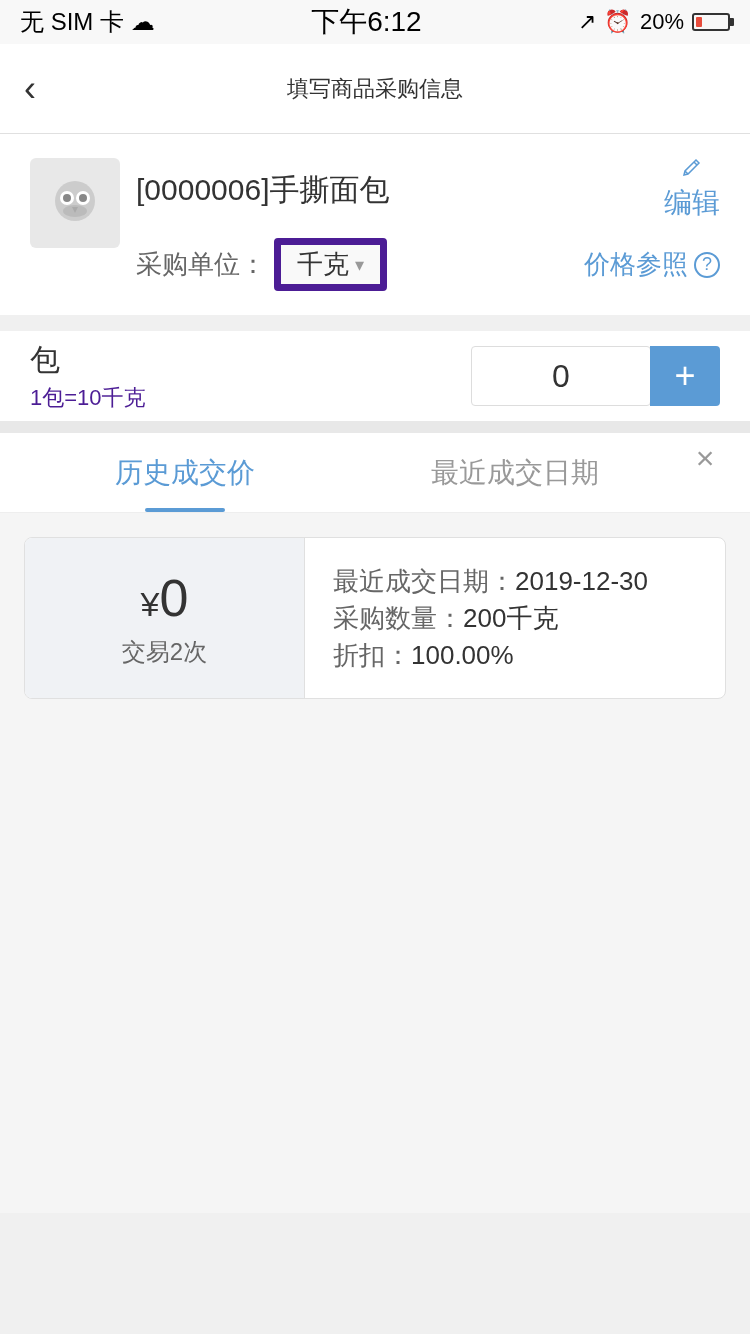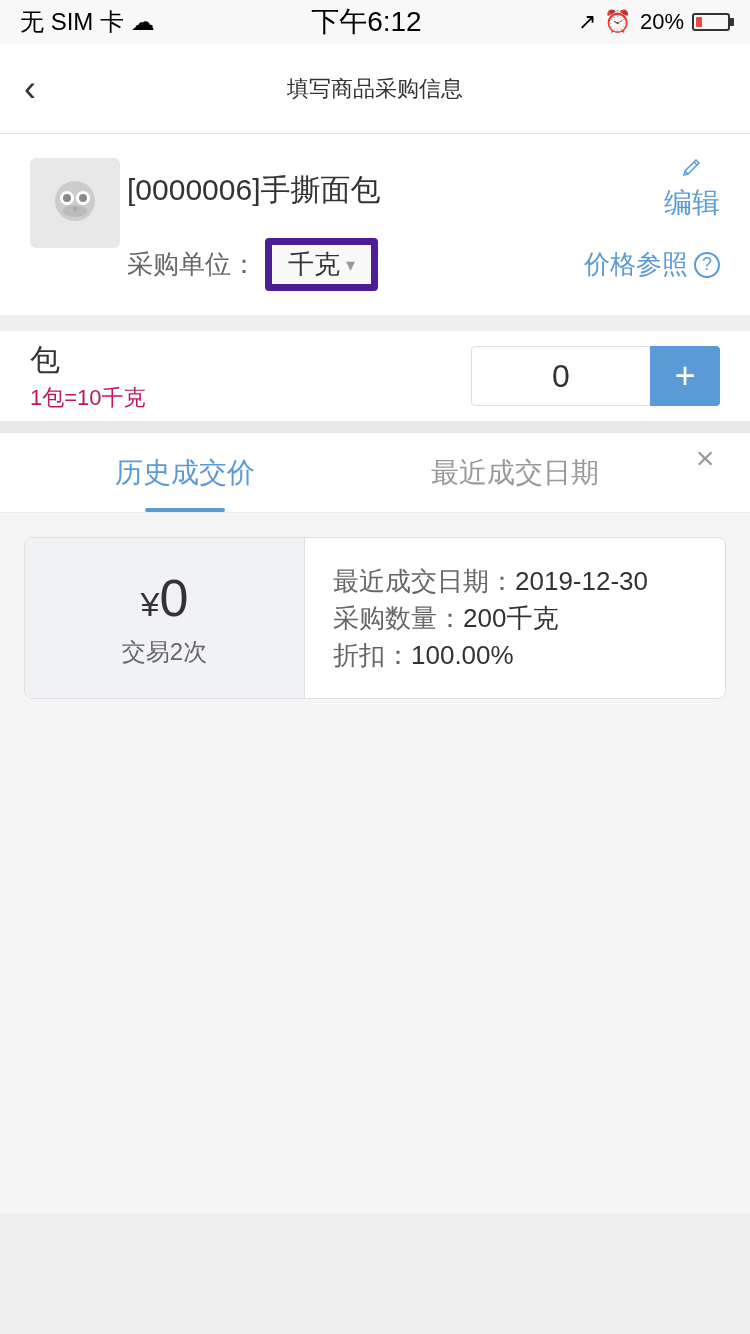--- a/index.html
+++ b/index.html
@@ -60,21 +60,21 @@
       color: #333;
     }
 
     
     .product-card {
       background: #fff;
       margin-top: 0;
       padding: 24px 30px;
       display: flex;
       align-items: flex-start;
-      gap: 7px;
+      gap: 16px;
     }
     .product-thumb {
       width: 90px;
       height: 90px;
       background: #e8e8e8;
       border-radius: 6px;
       display: flex;
       align-items: center;
       justify-content: center;
       flex-shrink: 0;
@@ -166,21 +166,21 @@
       gap: 2px;
       min-width: 180px;
     }
     .qty-unit-name {
       font-size: 30px;
       color: #333;
       font-weight: 500;
     }
     .qty-unit-conv {
       font-size: 22px;
-      color: #be185d;
+      color: #4c1d95;
     }
     .qty-spacer { flex: 1; }
     .qty-input {
       width: 180px;
       height: 60px;
       border: 1px solid #ddd;
       border-radius: 4px;
       text-align: center;
       font-size: 32px;
       color: #333;

